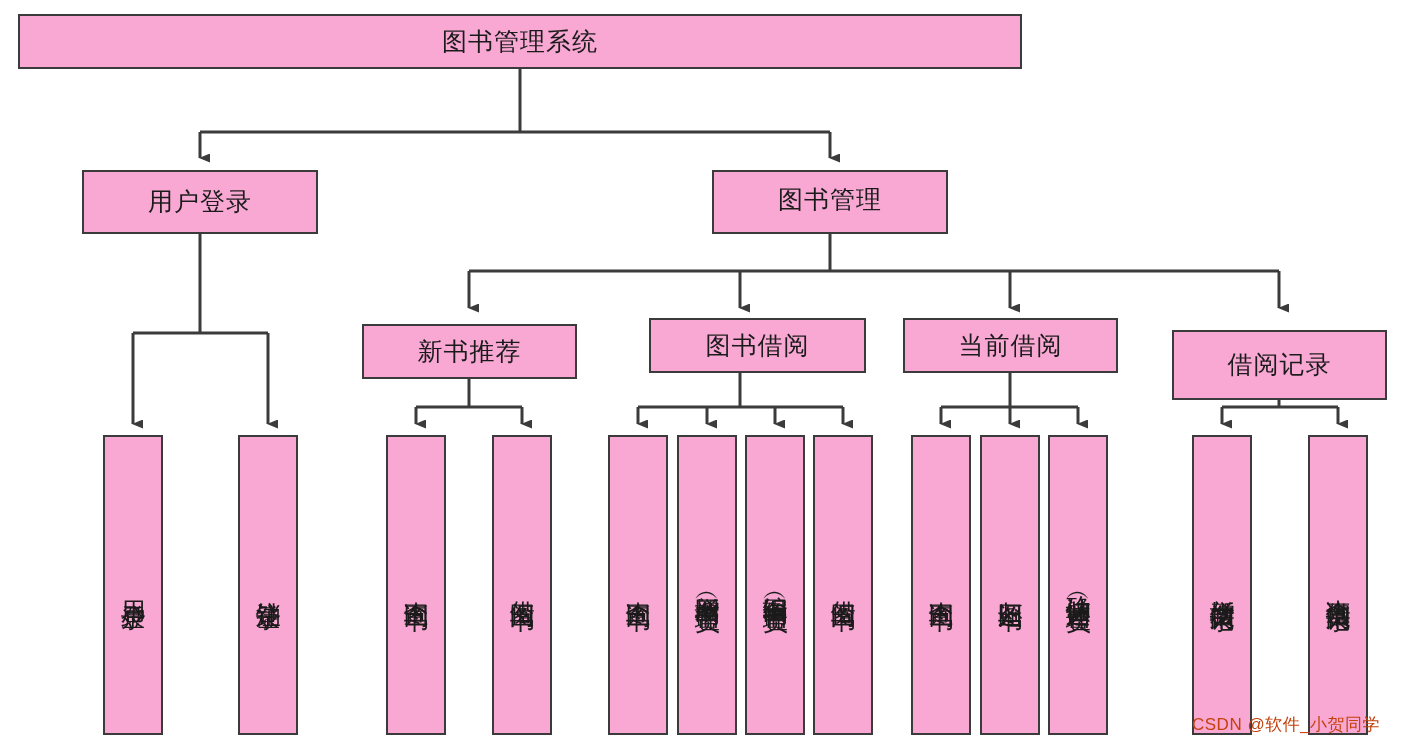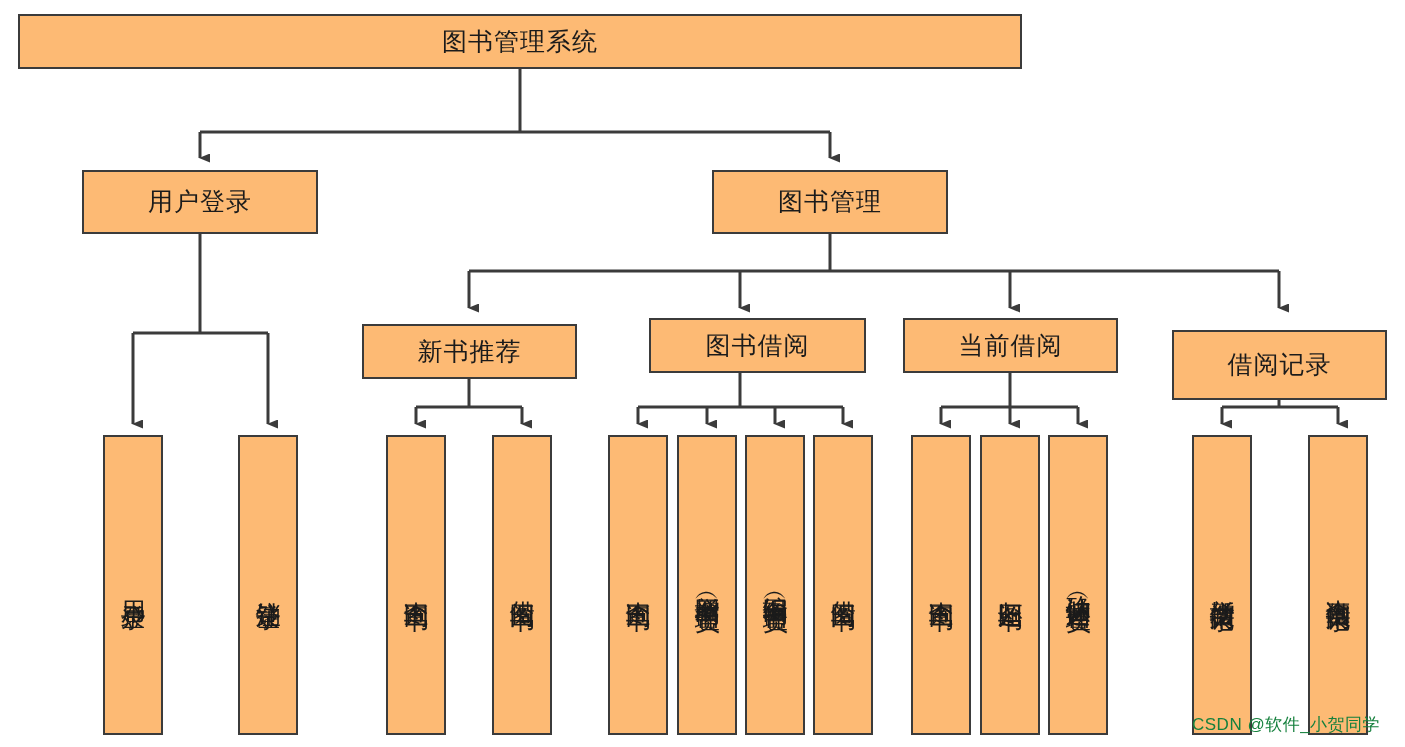--- a/index.html
+++ b/index.html
@@ -22,21 +22,21 @@
     position: absolute;
     left: 0;
     top: 0;
     width: 1405px;
     height: 747px;
   }
   .node {
     position: absolute;
     box-sizing: border-box;
     border: 2px solid #3b3b3b;
-    background: #fdba74;
+    background: #f9a8d4;
     display: flex;
     align-items: center;
     justify-content: center;
     color: #1b1b1b;
   }
   .node.horizontal {
     font-size: 25px;
     letter-spacing: 1px;
     line-height: 1.1;
   }
@@ -52,21 +52,21 @@
     padding: 4px 0;
     justify-content: center;
     align-items: center;
     white-space: normal;
   }
   .node .lbl {
     display: block;
   }
   .watermark {
     position: absolute;
-    color: #15803d;
+    color: #c2410c;
     font-size: 17px;
     letter-spacing: 0.5px;
     white-space: nowrap;
     user-select: none;
   }
 </style>
 </head>
 <body>
 
 <div id="canvas">
@@ -123,21 +123,21 @@
     </g>
   </svg>
 
   <div class="node root horizontal" style="left:18px; top:14px; width:1004px; height:55px;">
     <span class="lbl">图书管理系统</span>
   </div>
 
   <div class="node horizontal" style="left:82px; top:170px; width:236px; height:64px;">
     <span class="lbl">用户登录</span>
   </div>
-  <div class="node horizontal" style="left:712px; top:170px; width:236px; height:64px;">
+  <div class="node horizontal" style="left:712px; top:170px; width:236px; height:64px;font-family:Liberation Mono, monospace;">
     <span class="lbl">图书管理</span>
   </div>
 
   <div class="node horizontal" style="left:362px; top:318px; width:215px; height:55px;margin-top:6px;">
     <span class="lbl">新书推荐</span>
   </div>
   <div class="node horizontal" style="left:632px; top:318px; width:217px; height:55px;margin-left:17px;">
     <span class="lbl">图书借阅</span>
   </div>
   <div class="node horizontal" style="left:903px; top:318px; width:215px; height:55px;align-items:center;">

